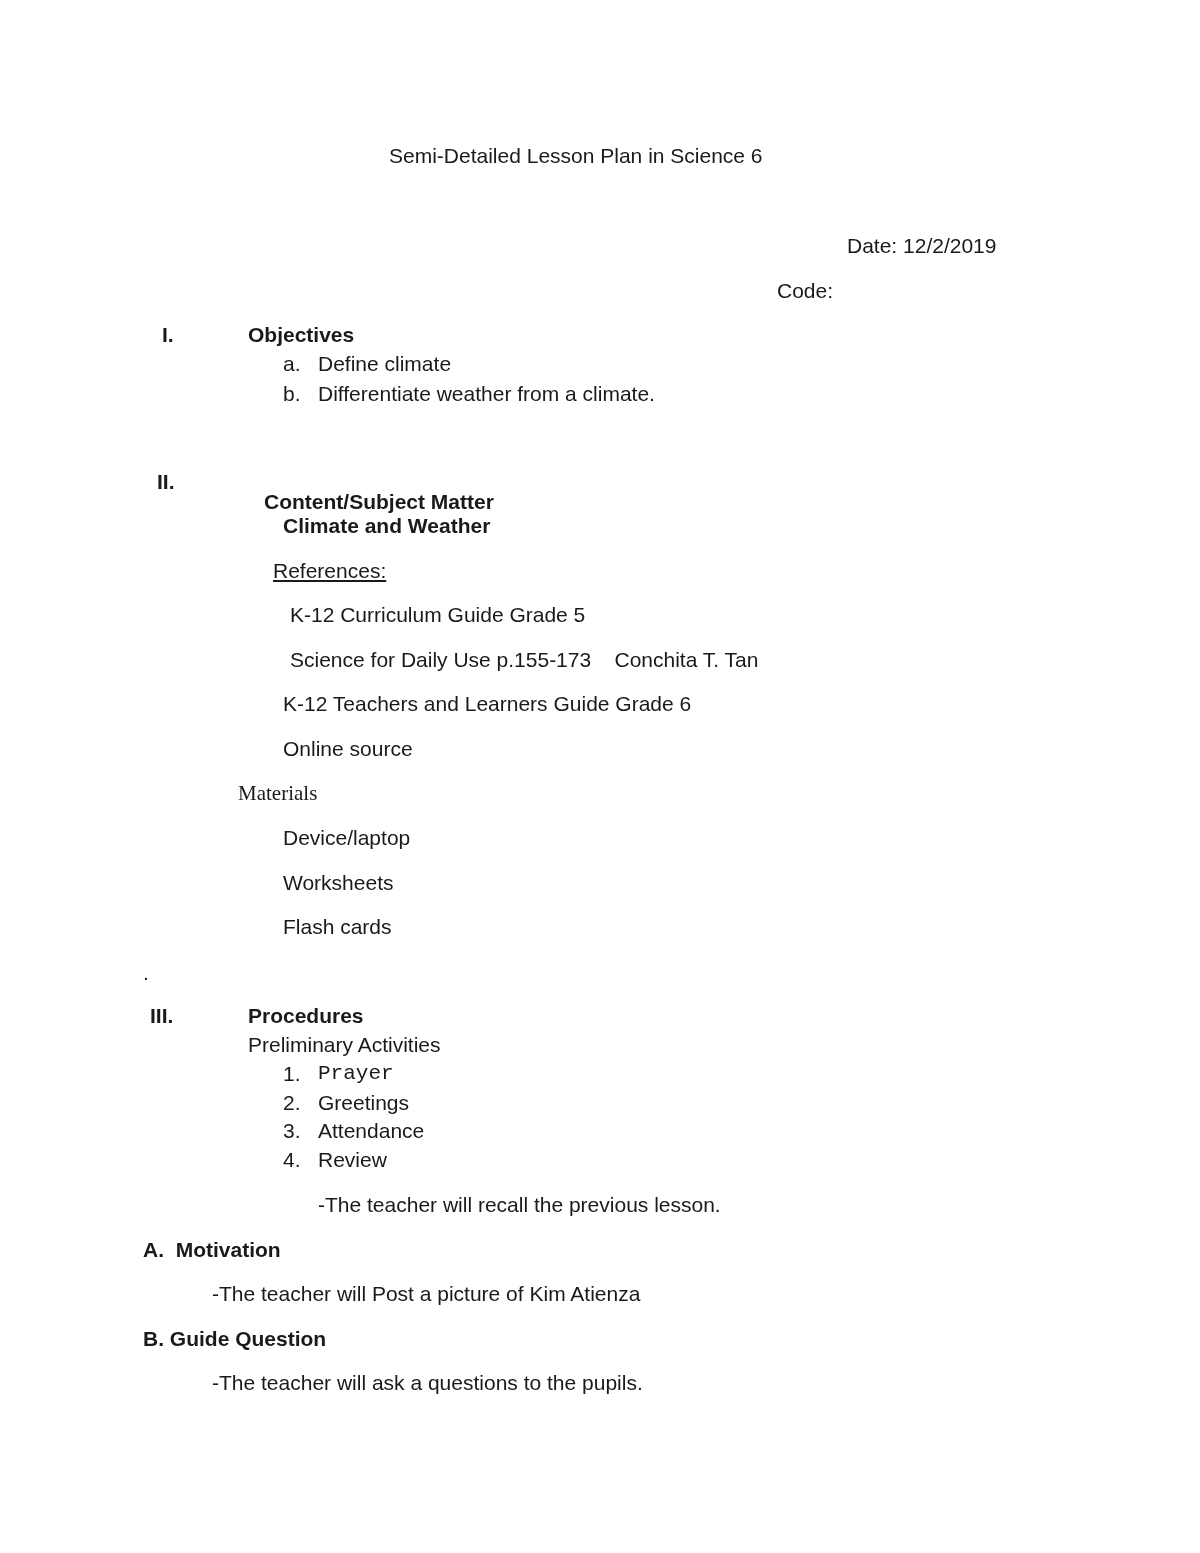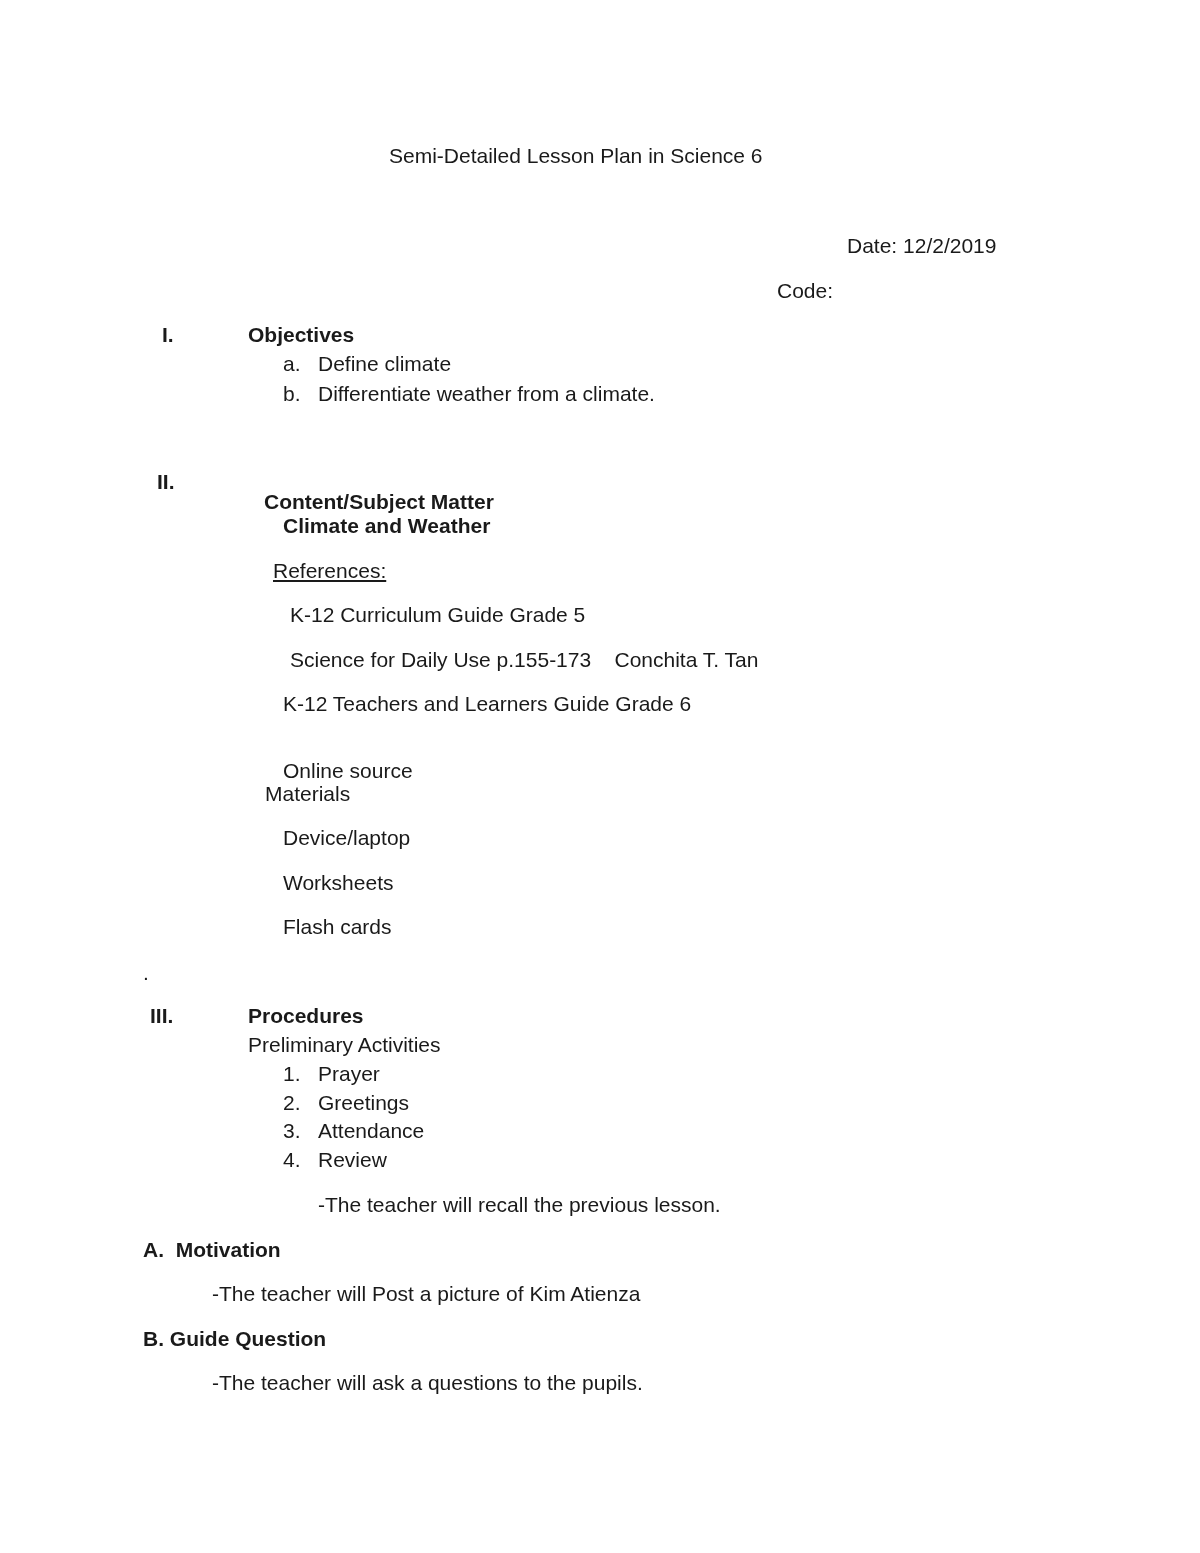--- a/index.html
+++ b/index.html
@@ -23,32 +23,32 @@
   <div class="abs" style="left:283px; top:383px;">b.</div>
   <div class="abs" style="left:318px; top:383px;">Differentiate weather from a climate.</div>
 
   <div class="abs b" style="left:157px; top:471px;">II.</div>
   <div class="abs b" style="left:264px; top:471px;margin-top:20px;">Content/Subject Matter</div>
   <div class="abs" style="left:283px; top:515px;font-weight:bold;">Climate and Weather</div>
   <div class="abs" style="left:273px; top:560px;text-decoration:underline;">References:</div>
   <div class="abs" style="left:290px; top:604px;">K-12 Curriculum Guide Grade 5</div>
   <div class="abs" style="left:290px; top:649px; white-space:pre;">Science for Daily Use p.155-173    Conchita T. Tan</div>
   <div class="abs" style="left:283px; top:693px;">K-12 Teachers and Learners Guide Grade 6</div>
-  <div class="abs" style="left:283px; top:738px;margin-top:22px;">Online source</div>
-  <div class="abs" style="left:265px; top:783px;">Materials</div>
+  <div class="abs" style="left:283px; top:738px;">Online source</div>
+  <div class="abs" style="left:238px; top:783px;font-family:Liberation Serif, serif;">Materials</div>
   <div class="abs" style="left:283px; top:827px;">Device/laptop</div>
   <div class="abs" style="left:283px; top:872px;">Worksheets</div>
   <div class="abs" style="left:283px; top:916px;">Flash cards</div>
   <div class="abs" style="left:143px; top:962px;">.</div>
 
   <div class="abs b" style="left:150px; top:1005px;">III.</div>
   <div class="abs b" style="left:248px; top:1005px;">Procedures</div>
   <div class="abs" style="left:248px; top:1034px;">Preliminary Activities</div>
   <div class="abs" style="left:283px; top:1063px;">1.</div>
-  <div class="abs" style="left:318px; top:1063px;">Prayer</div>
+  <div class="abs" style="left:318px; top:1063px;font-family:Liberation Mono, monospace;">Prayer</div>
   <div class="abs" style="left:283px; top:1092px;">2.</div>
   <div class="abs" style="left:318px; top:1092px;">Greetings</div>
   <div class="abs" style="left:283px; top:1120px;">3.</div>
   <div class="abs" style="left:318px; top:1120px;">Attendance</div>
   <div class="abs" style="left:283px; top:1149px;">4.</div>
   <div class="abs" style="left:318px; top:1149px;">Review</div>
   <div class="abs" style="left:318px; top:1194px;">-The teacher will recall the previous lesson.</div>
 
   <div class="abs b" style="left:143px; top:1239px; white-space:pre;">A.  Motivation</div>
   <div class="abs" style="left:212px; top:1283px;">-The teacher will Post a picture of Kim Atienza</div>

